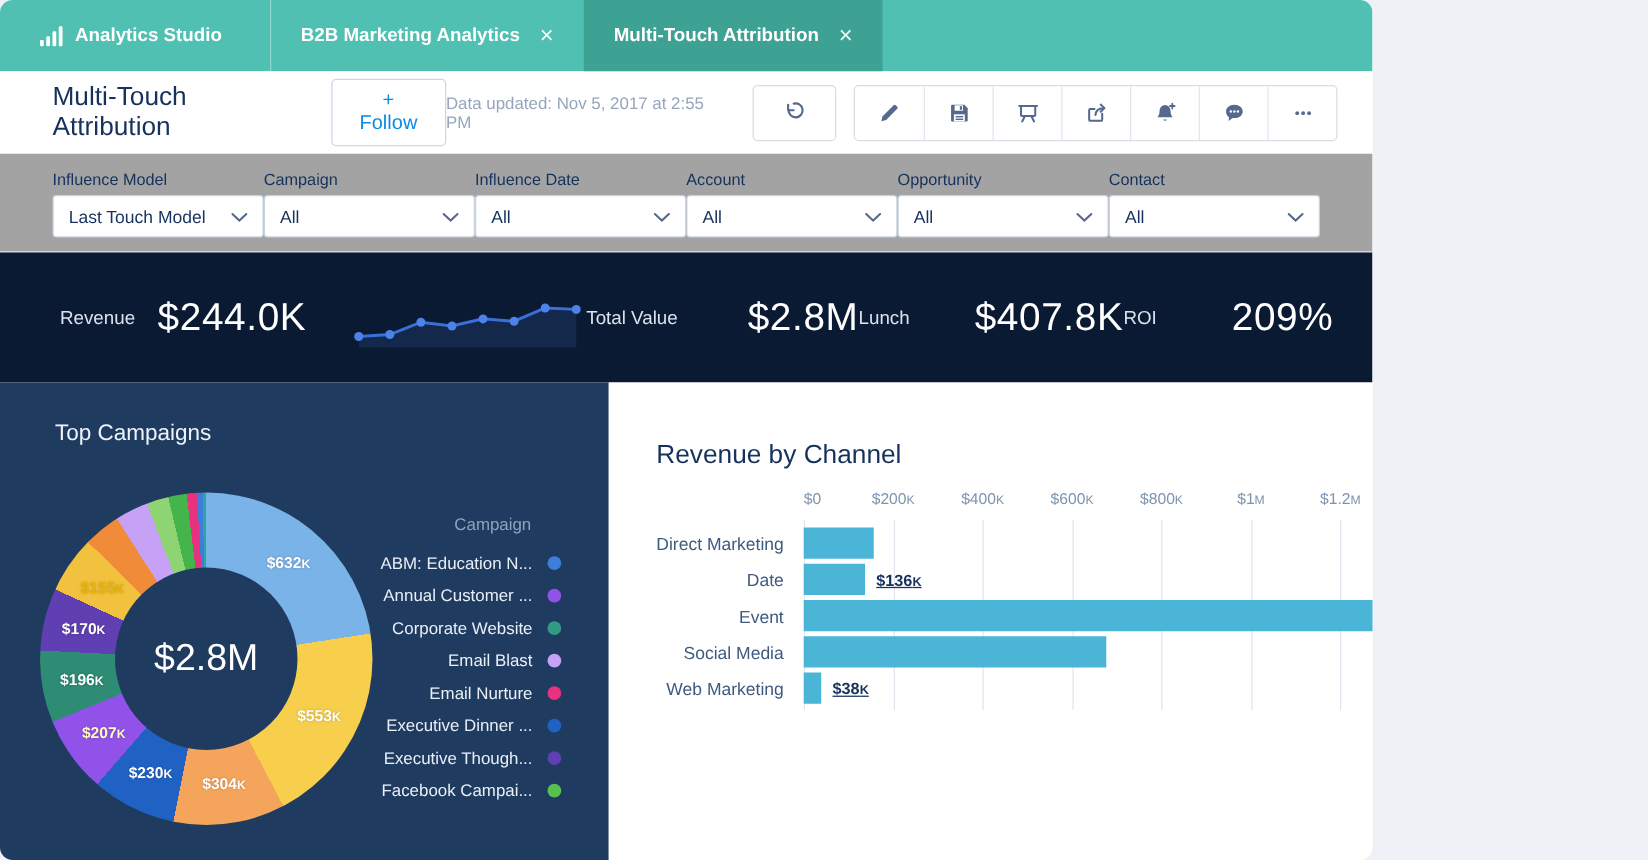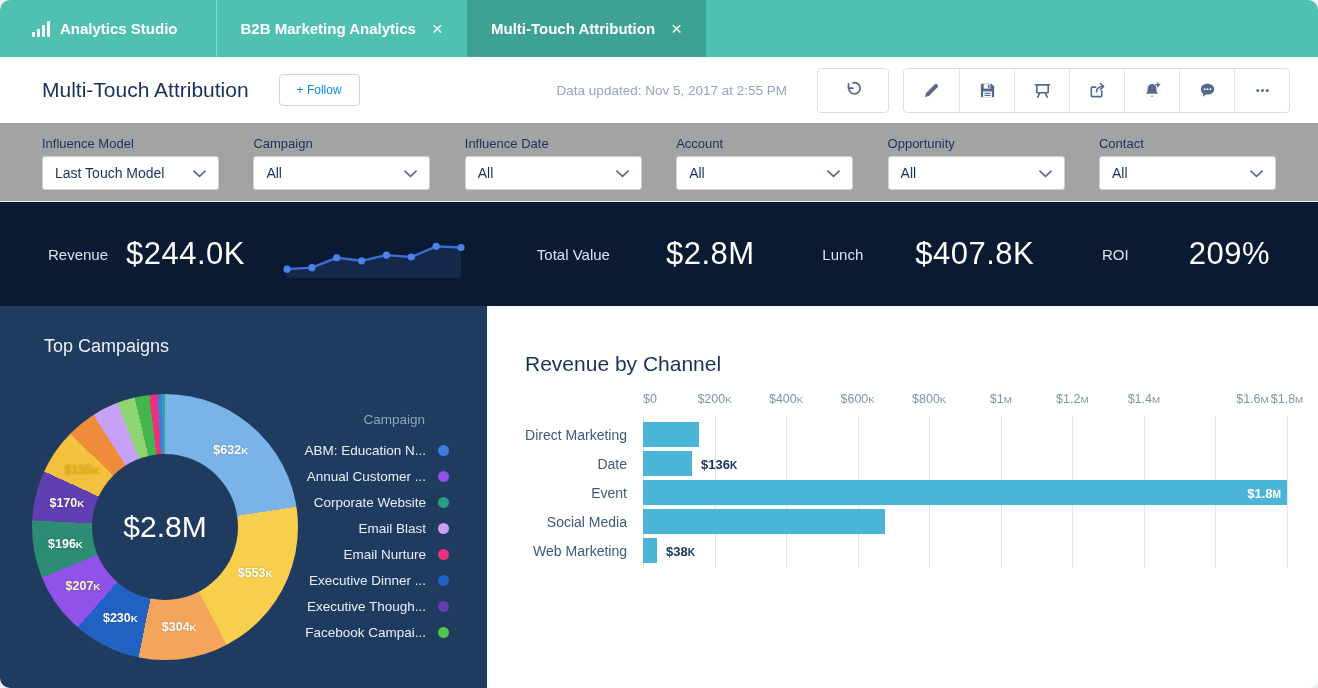--- a/index.html
+++ b/index.html
@@ -2,37 +2,37 @@
 <html><head>
 <meta charset="utf-8">
 <style>
   * { box-sizing: border-box; margin: 0; padding: 0; }
   body {
     background: #eef1f5;
     font-family: "Liberation Sans", sans-serif;
     width: 1318px; height: 688px;
   }
   .screen {
-    position: relative; width: 1318px; height: 688px;
+    position: relative; width: 1098px; height: 688px;
     border-radius: 10px; overflow: hidden; background: #ffffff;
   }
 
   
   .tabbar { display: flex; align-items: stretch; height: 57px; background: #4fc0b1; }
   .brand { display: flex; align-items: center; gap: 10px; padding: 0 38px 0 32px; color: #fff; font-size: 15px; font-weight: 700; }
   .brand-icon { display: flex; align-items: flex-end; gap: 2px; height: 16px; }
   .brand-icon i { display: block; width: 3px; background: #fff; border-radius: 1px; }
   .tab { display: flex; align-items: center; gap: 16px; padding: 0 24px; color: #fff; font-size: 15px; font-weight: 700; border-left: 1px solid rgba(255,255,255,0.35); cursor: default; }
   .tab.active { background: #3da294; border-left: none; }
   .tab .close { font-size: 19px; font-weight: 400; opacity: 0.95; line-height: 1; }
 
   
   .header { display: flex; align-items: center; height: 66px; padding: 0 28px 0 42px; background: #fff; }
   .page-title { font-size: 21px; color: #16325c; }
-  .follow-btn { margin-left: 30px; padding: 8px 17px; border: 1px solid #c9d7ec; border-radius: 4px; background: #fff; color: #0b8be3; font-size: 12px; cursor: pointer; }
+  .follow-btn { margin-left: 30px; padding: 8px 17px; border: 1px solid #c9d7ec; border-radius: 4px; background: #fff; color: #0b8be3; font-size: 16px; cursor: pointer; }
   .updated { margin-left: auto; margin-right: 30px; color: #95a5bd; font-size: 13.5px; }
   .tool-btn, .tool-group { border: 1px solid #d8dde6; border-radius: 4px; background: #fff; }
   .tool-btn { width: 72px; height: 45px; display: flex; align-items: center; justify-content: center; cursor: pointer; }
   .tool-group { display: flex; margin-left: 14px; height: 45px; }
   .tool-cell { width: 55px; display: flex; align-items: center; justify-content: center; border-left: 1px solid #e2e7ee; cursor: pointer; }
   .tool-cell:first-child { border-left: none; }
 
   
   .filterbar { display: flex; justify-content: space-between; height: 79px; padding: 13px 42px 0 42px; background: #a3a3a3; border-bottom: 1px solid #e3e8f0; }
   .filter-group { width: 177px; }
@@ -67,21 +67,21 @@
   .tick-label { position: absolute; transform: translateX(-50%); color: #7d93ad; font-size: 12.5px; white-space: nowrap; }
   .gridlines { position: absolute; left: 156px; top: 24px; width: 644px; height: 152px; }
   .gridline { position: absolute; top: 0; bottom: 0; width: 1px; background: #dfe6ee; }
   .bar-rows { position: absolute; left: 0; top: 28px; width: 800px; }
   .bar-row { display: flex; align-items: center; height: 29px; }
   .bar-cat { width: 148px; padding-right: 8px; text-align: right; color: #3e5a7e; font-size: 14px; }
   .bar-track { position: relative; width: 644px; height: 25px; margin-left: 8px; }
   .bar { position: absolute; left: 0; top: 0; height: 25px; cursor: pointer; }
   .bar-val { position: absolute; top: 50%; transform: translateY(-50%); font-size: 13px; font-weight: 700; white-space: nowrap; }
   .bar-val.inside { color: #fff; }
-  .bar-val.outside { color: #16325c; }
+  .bar-val.outside { color: #16325c; text-decoration: underline; }
   .sfx { font-size: 0.78em; }
 
   svg.icon { display: block; }
 </style>
 </head>
 <body>
 
 <div class="screen">
 
   <div class="tabbar">

